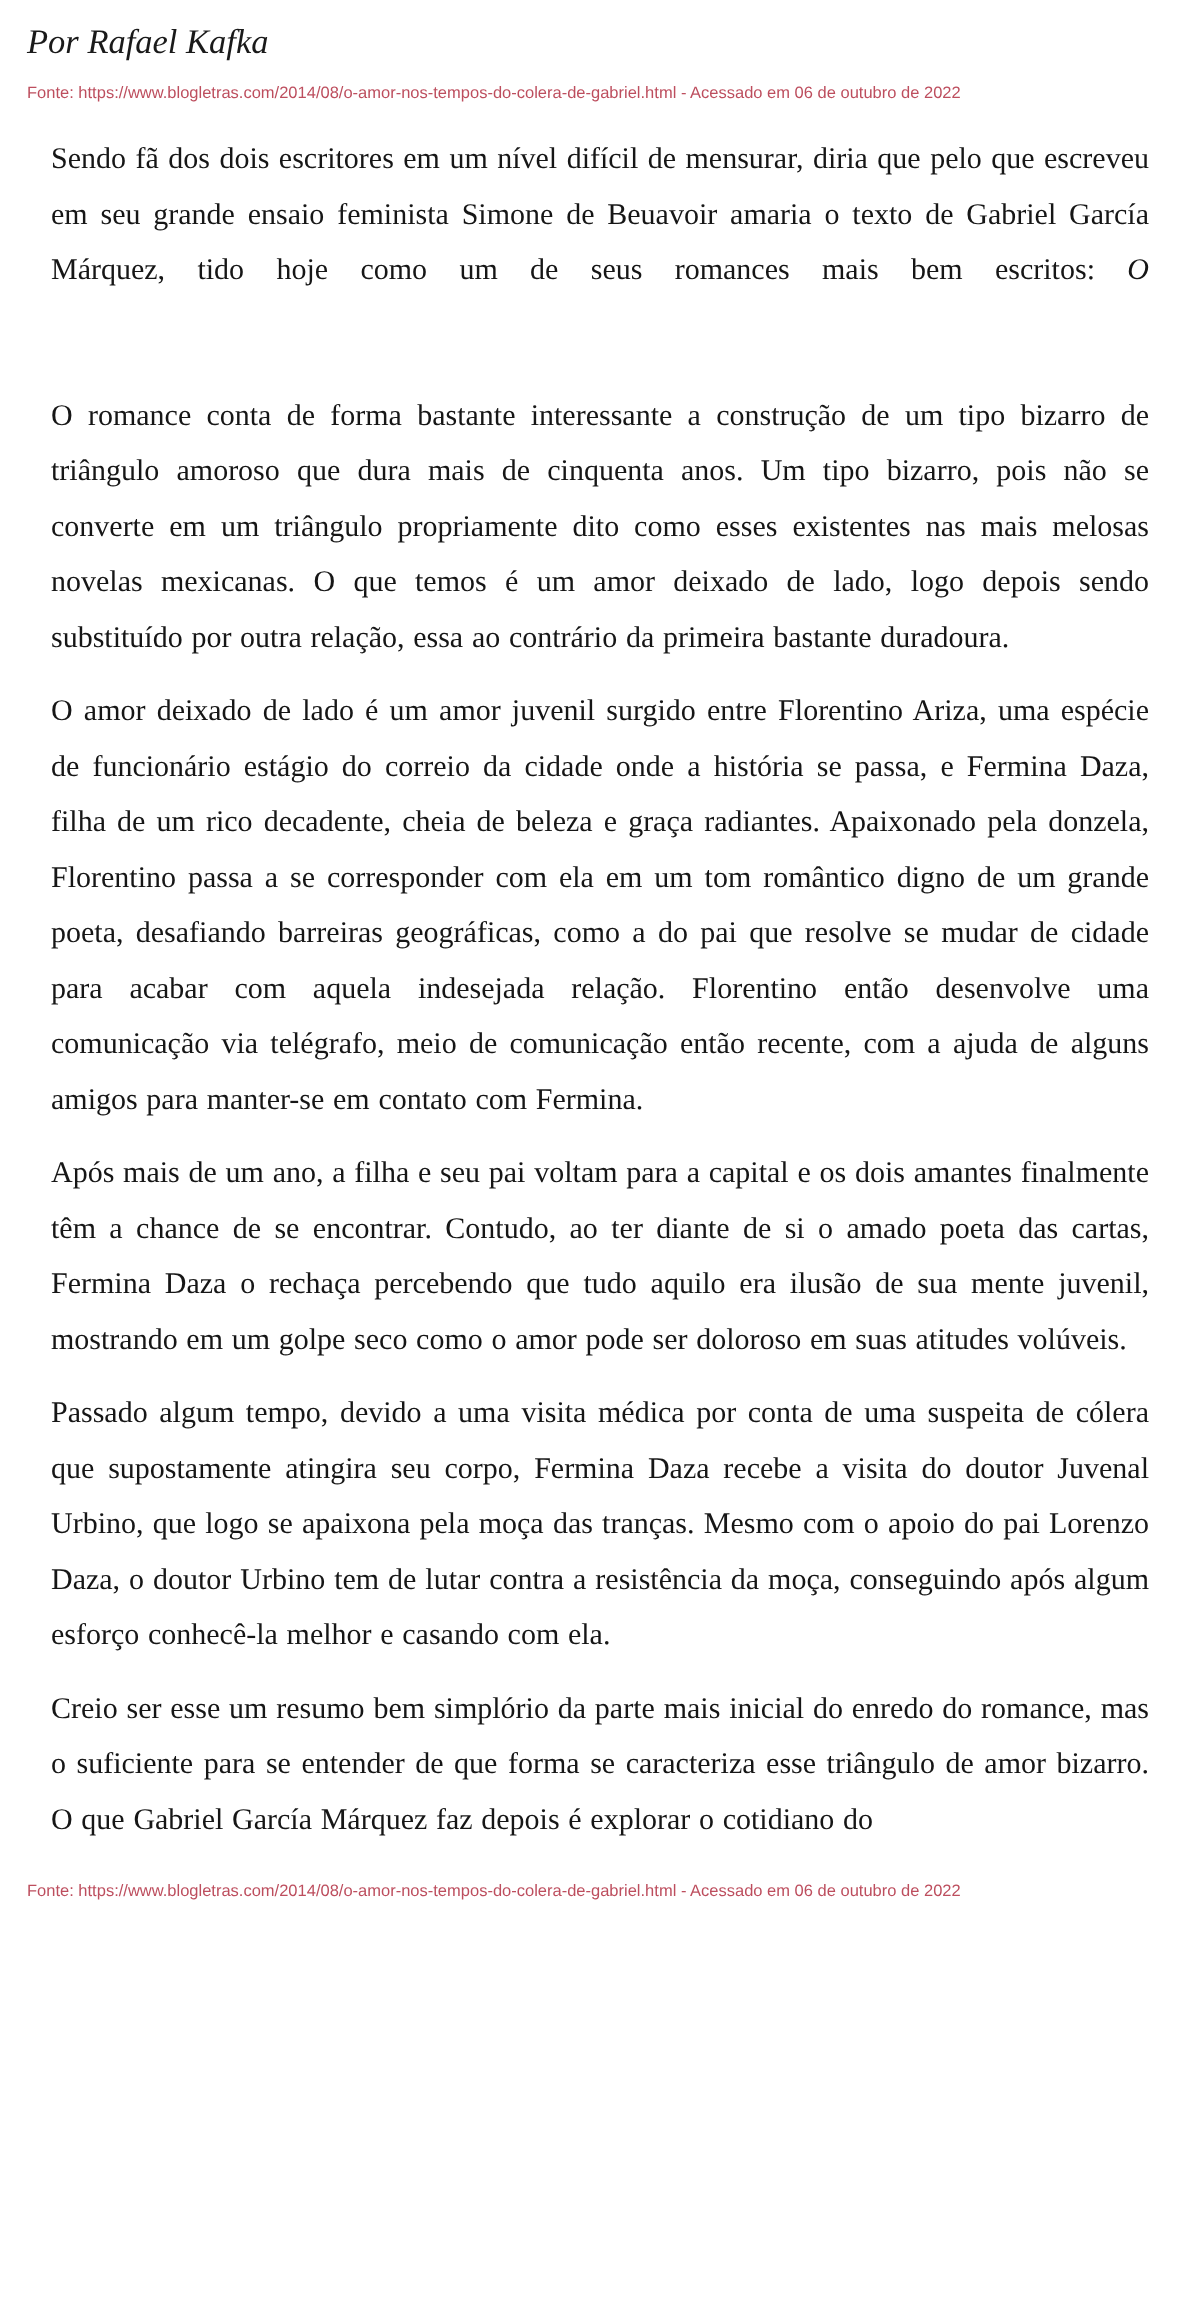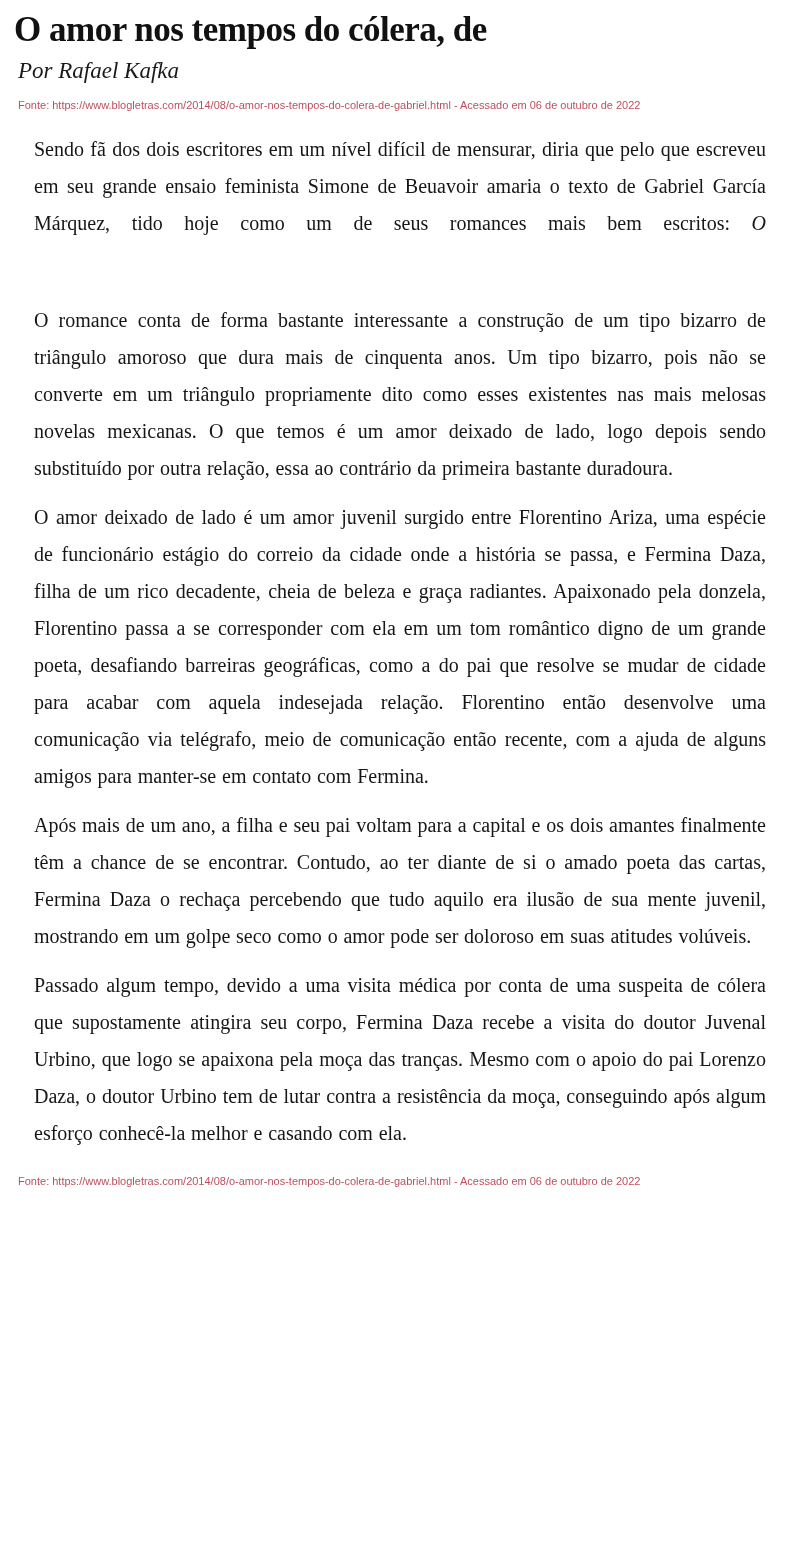--- a/index.html
+++ b/index.html
@@ -54,21 +54,20 @@
   p.force-justify { text-align-last: justify; }
   .content-gap { height: 48px; }
   .italic { font-style: italic; }
 </style>
 </head>
 <body>
 
 <div class="doc">
 
   <h1 class="title">
-    <span class="title-line">O amor nos tempos do cólera, de</span>
   </h1>
 
   <div class="byline">Por Rafael Kafka</div>
 
   <div class="source-note source-top">Fonte: https://www.blogletras.com/2014/08/o-amor-nos-tempos-do-colera-de-gabriel.html - Acessado em 06 de outubro de 2022</div>
 
   <div class="body-text">
 
     <p class="para para-first force-justify"><span>Sendo fã dos dois escritores em um nível difícil de mensurar, diria que pelo que escreveu em seu grande ensaio feminista Simone de Beuavoir amaria o texto de Gabriel García Márquez, tido hoje como um de seus romances mais bem escritos: </span><span class="italic">O</span></p>
 
@@ -76,18 +75,19 @@
 
 
     <p class="para">O romance conta de forma bastante interessante a construção de um tipo bizarro de triângulo amoroso que dura mais de cinquenta anos. Um tipo bizarro, pois não se converte em um triângulo propriamente dito como esses existentes nas mais melosas novelas mexicanas. O que temos é um amor deixado de lado, logo depois sendo substituído por outra relação, essa ao contrário da primeira bastante duradoura.</p>
 
     <p class="para">O amor deixado de lado é um amor juvenil surgido entre Florentino Ariza, uma espécie de funcionário estágio do correio da cidade onde a história se passa, e Fermina Daza, filha de um rico decadente, cheia de beleza e graça radiantes. Apaixonado pela donzela, Florentino passa a se corresponder com ela em um tom romântico digno de um grande poeta, desafiando barreiras geográficas, como a do pai que resolve se mudar de cidade para acabar com aquela indesejada relação. Florentino então desenvolve uma comunicação via telégrafo, meio de comunicação então recente, com a ajuda de alguns amigos para manter-se em contato com Fermina.</p>
 
     <p class="para">Após mais de um ano, a filha e seu pai voltam para a capital e os dois amantes finalmente têm a chance de se encontrar. Contudo, ao ter diante de si o amado poeta das cartas, Fermina Daza o rechaça percebendo que tudo aquilo era ilusão de sua mente juvenil, mostrando em um golpe seco como o amor pode ser doloroso em suas atitudes volúveis.</p>
 
     <p class="para">Passado algum tempo, devido a uma visita médica por conta de uma suspeita de cólera que supostamente atingira seu corpo, Fermina Daza recebe a visita do doutor Juvenal Urbino, que logo se apaixona pela moça das tranças. Mesmo com o apoio do pai Lorenzo Daza, o doutor Urbino tem de lutar contra a resistência da moça, conseguindo após algum esforço conhecê-la melhor e casando com ela.</p>
 
+    <p class="para">Creio ser esse um resumo bem simplório da parte mais inicial do enredo do romance, mas o suficiente para se entender de que forma se caracteriza esse triângulo de amor bizarro. O que Gabriel García Márquez faz depois é explorar o cotidiano do</p>
 
   </div>
 
   <div class="source-note source-bottom">Fonte: https://www.blogletras.com/2014/08/o-amor-nos-tempos-do-colera-de-gabriel.html - Acessado em 06 de outubro de 2022</div>
 
 </div>
 
 </body></html>

